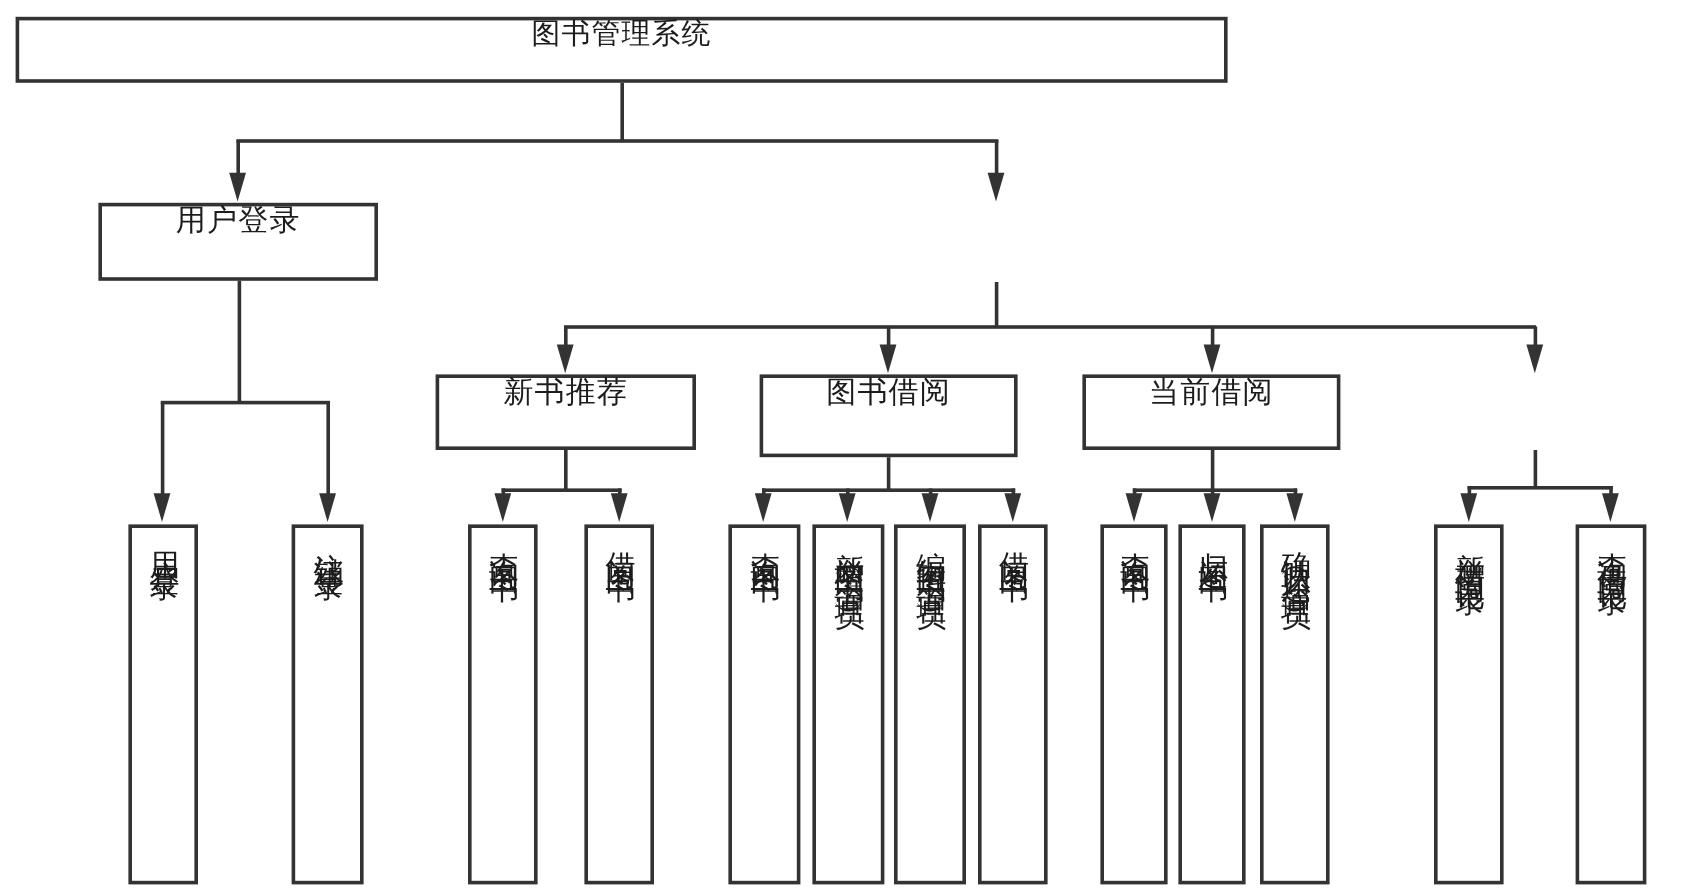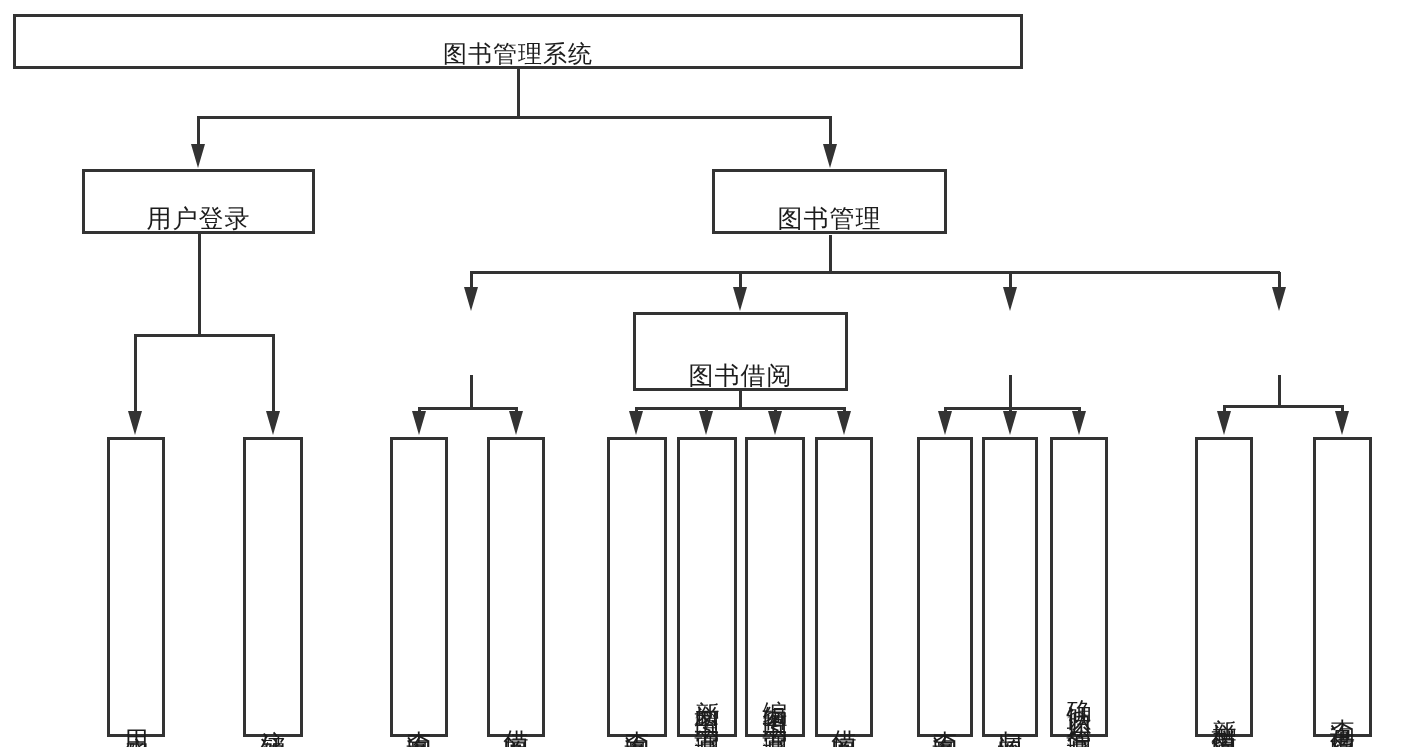--- a/index.html
+++ b/index.html
@@ -23,21 +23,21 @@
     border-right: 7px solid transparent;
     border-top: 24px solid #333333;
   }
 
   
   .box {
     position: absolute;
     background: #ffffff;
     border: 3px solid #333333;
     box-sizing: border-box;
-    display: flex; align-items: flex-end; justify-content: center;
+    display: flex; align-items: flex-start; justify-content: center;
   }
   .hlabel {
     font-size: 25px; color: #1c1c1c; letter-spacing: 1px; line-height: 1;
     white-space: nowrap;
   }
   .root .hlabel { font-size: 24px; }
   .vlabel {
     writing-mode: vertical-rl;
     font-size: 25px; color: #1c1c1c;
     letter-spacing: 6px; line-height: 1;
@@ -114,26 +114,29 @@
   <div class="vl" style="left:1341px;top:405px;height:8px"></div>
   <div class="ah" style="left:1335px;top:411px"></div>
 
   <div class="box root" style="left:13px;top:14px;width:1010px;height:55px">
     <span class="hlabel">图书管理系统</span>
   </div>
 
   <div class="box" style="left:82px;top:169px;width:233px;height:65px">
     <span class="hlabel">用户登录</span>
   </div>
-  <div class="box" style="left:712px;top:169px;width:235px;height:65px">
-    <span class="hlabel">图书管理</span>
+
+  <div class="box" style="left:363px;top:312px;width:217px;height:63px">
+    <span class="hlabel">新书推荐</span>
   </div>
-
-  <div class="box" style="left:633px;top:312px;width:215px;height:79px">
+  <div class="box" style="left:633px;top:312px;width:215px;height:69px">
     <span class="hlabel">图书借阅</span>
+  </div>
+  <div class="box" style="left:902px;top:312px;width:215px;height:63px">
+    <span class="hlabel">当前借阅</span>
   </div>
 
   <div class="box" style="left:107px;top:437px;width:58px;height:300px">
     <span class="vlabel">用户登录</span>
   </div>
   <div class="box" style="left:243px;top:437px;width:60px;height:300px">
     <span class="vlabel">注销登录</span>
   </div>
 
   <div class="box" style="left:390px;top:437px;width:58px;height:300px">

